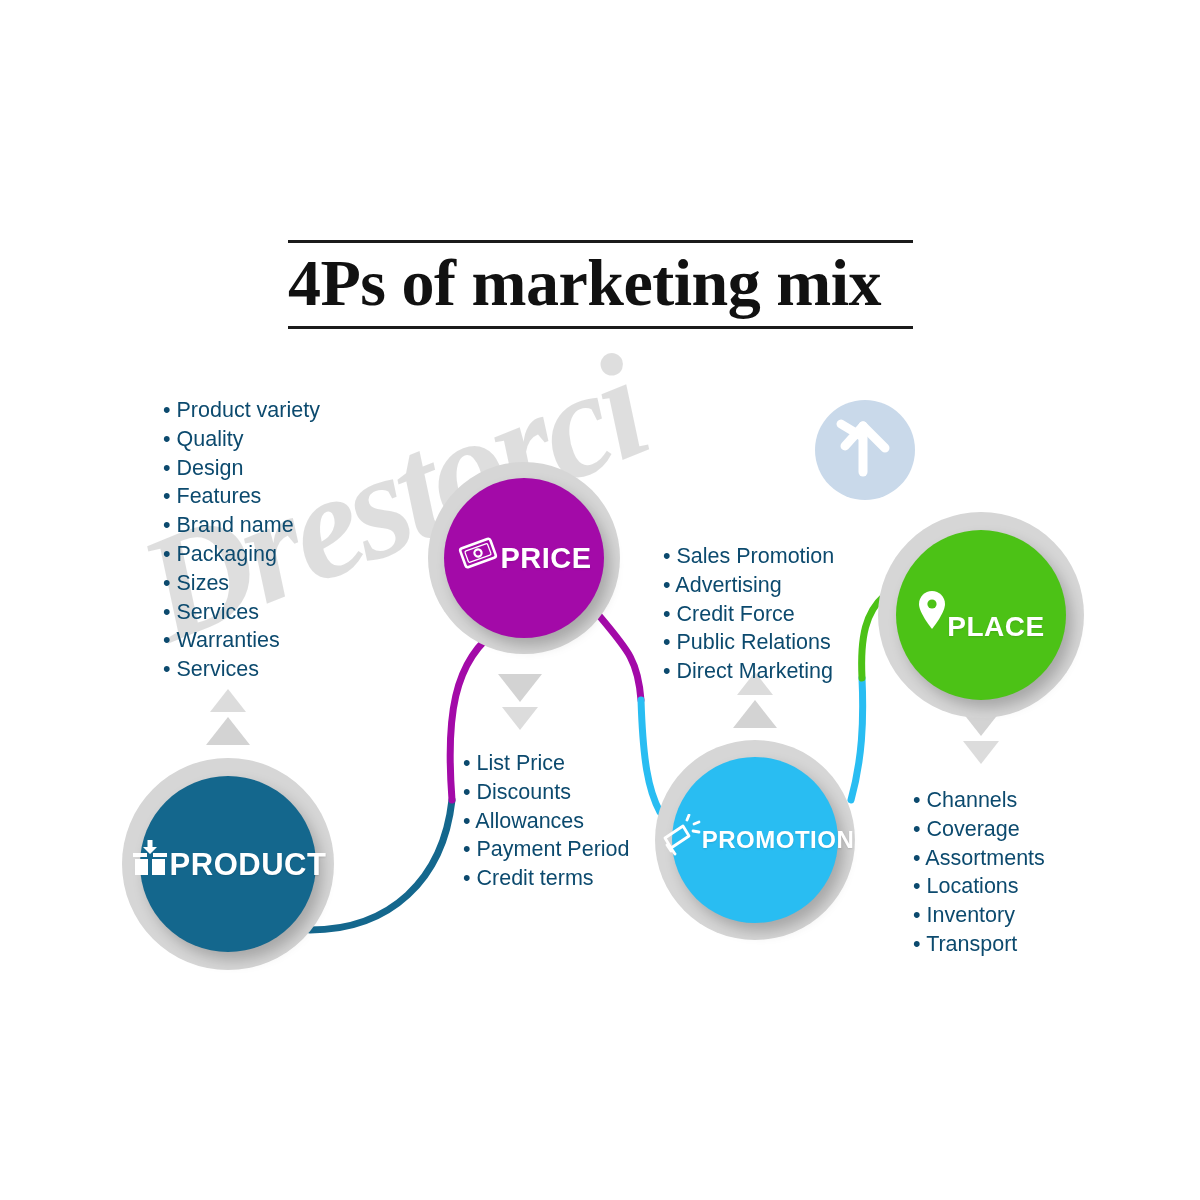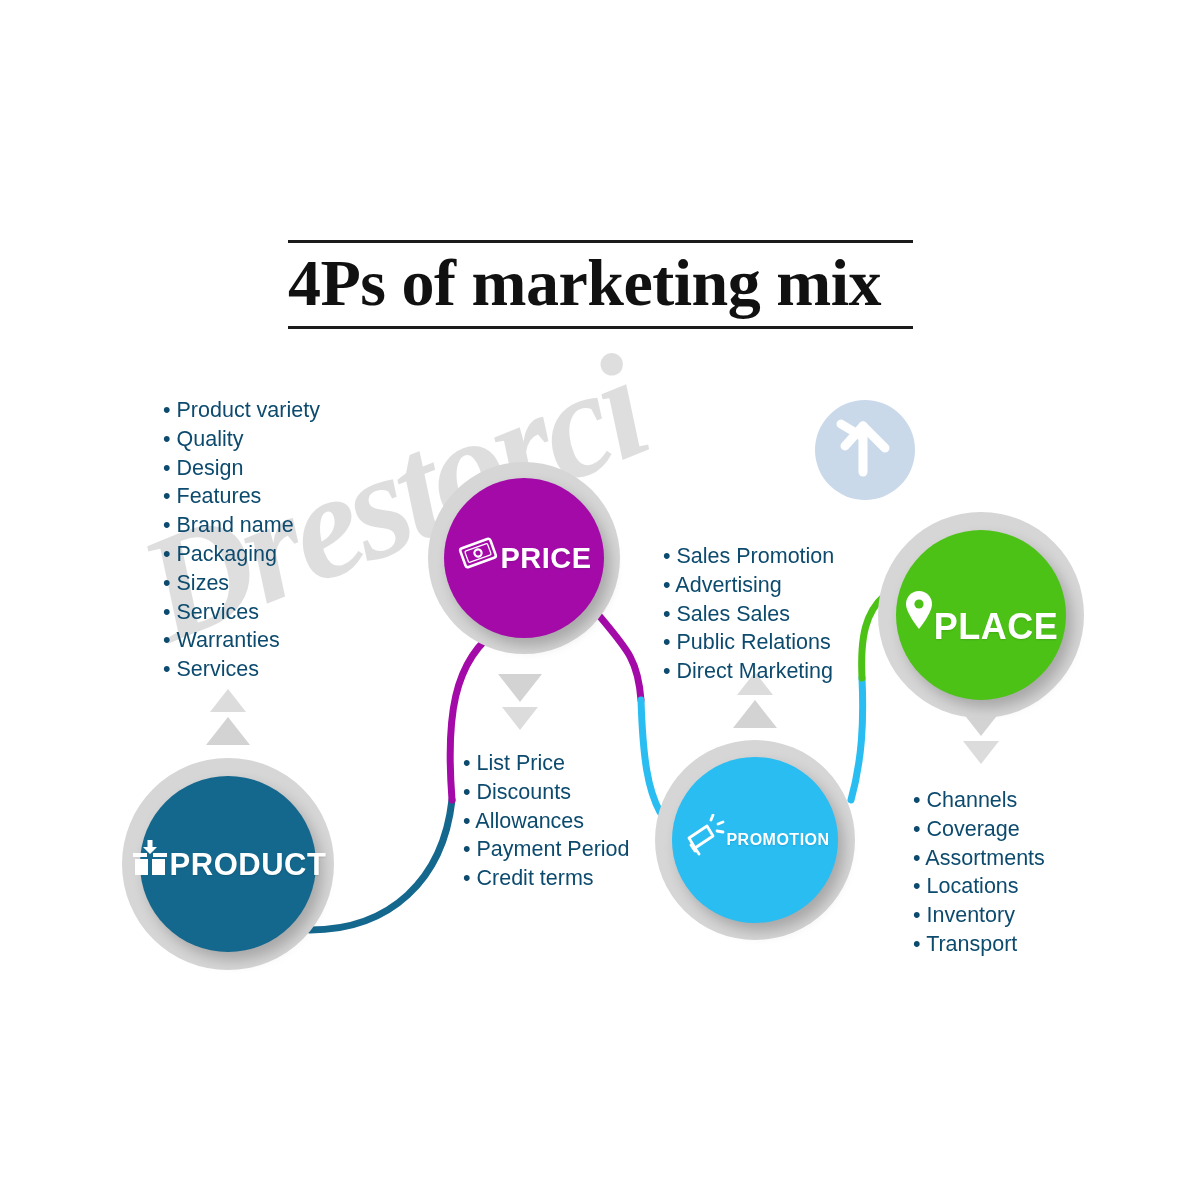--- a/index.html
+++ b/index.html
@@ -88,25 +88,25 @@
   #node-product{left:122px;top:758px;width:212px;height:212px;}
   #node-product .inner{width:176px;height:176px;background:#14678d;}
   #node-product .lbl{font-size:31px;}
 
   #node-price{left:428px;top:462px;width:192px;height:192px;}
   #node-price .inner{width:160px;height:160px;background:#a30aa8;}
   #node-price .lbl{font-size:29px;}
 
   #node-promotion{left:655px;top:740px;width:200px;height:200px;}
   #node-promotion .inner{width:166px;height:166px;background:#29bdf2;}
-  #node-promotion .lbl{font-size:16px;}
+  #node-promotion .lbl{font-size:24px;}
 
   #node-place{left:878px;top:512px;width:206px;height:206px;}
   #node-place .inner{width:170px;height:170px;background:#4cc216;}
-  #node-place .lbl{font-size:36px;margin-top:24px;}
+  #node-place .lbl{font-size:28px;margin-top:24px;}
 
   
   .list{
     position:absolute;
     z-index:3;
     color:#0c4a6e;
     font-size:21.5px;
     line-height:28.8px;
     white-space:nowrap;
   }
@@ -265,21 +265,21 @@
   <div class="list" id="list-price">
       <span class="li">List Price</span>
       <span class="li">Discounts</span>
       <span class="li">Allowances</span>
       <span class="li">Payment Period</span>
       <span class="li">Credit terms</span>
     </div>
   <div class="list" id="list-promotion">
       <span class="li">Sales Promotion</span>
       <span class="li">Advertising</span>
-      <span class="li">Sales Sales</span>
+      <span class="li">Credit Force</span>
       <span class="li">Public Relations</span>
       <span class="li">Direct Marketing</span>
     </div>
   <div class="list" id="list-place">
       <span class="li">Channels</span>
       <span class="li">Coverage</span>
       <span class="li">Assortments</span>
       <span class="li">Locations</span>
       <span class="li">Inventory</span>
       <span class="li">Transport</span>

